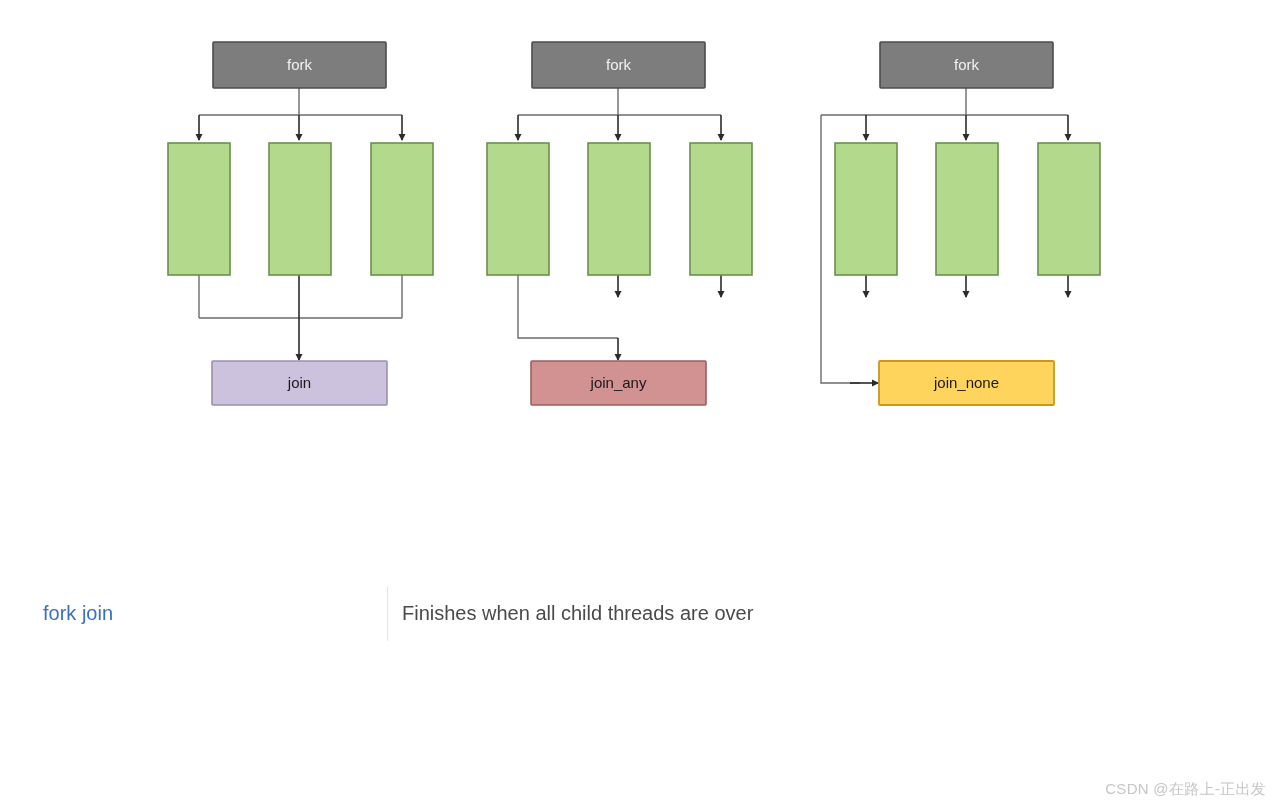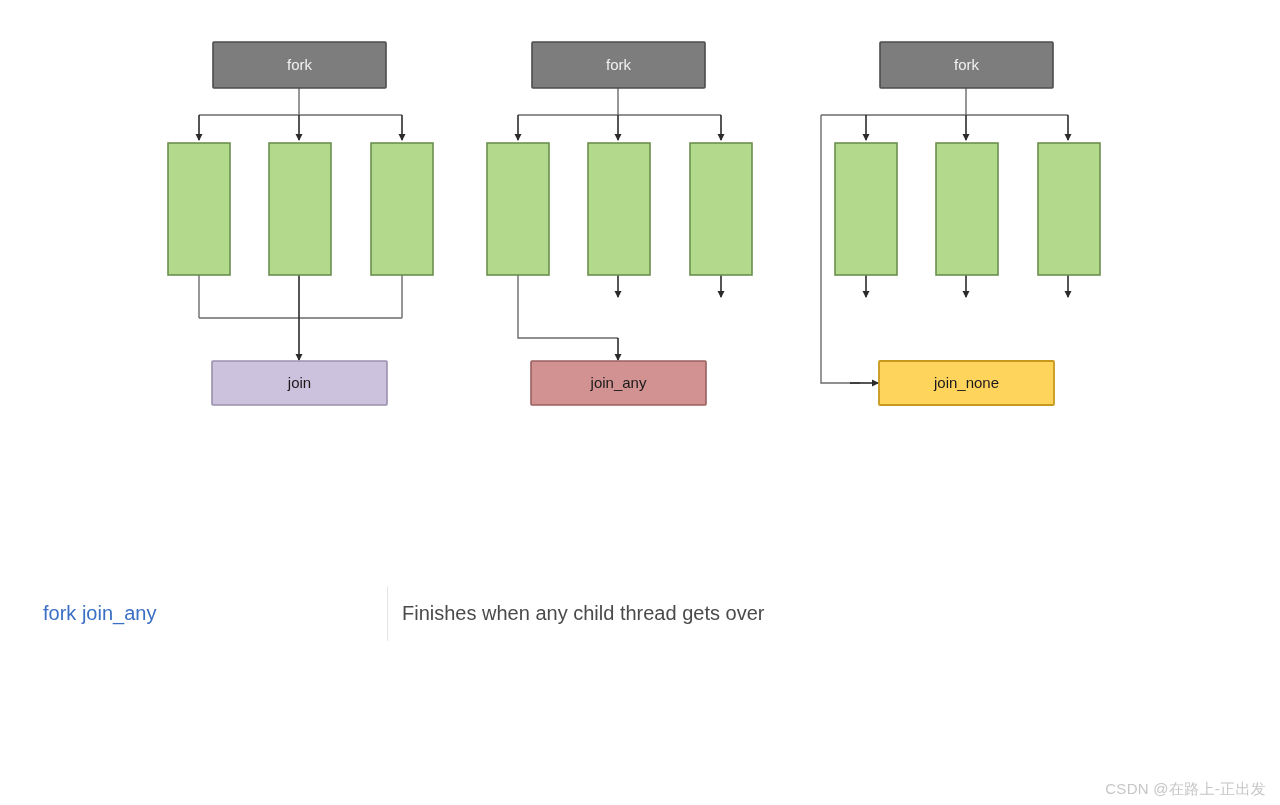--- a/index.html
+++ b/index.html
@@ -222,20 +222,20 @@
         <text class="node-label on-light" x="966.5" y="384">join_none</text>
       </g>
     </g>
   </svg>
 </div>
 
 <div id="legend-table-wrap">
   <table class="legend-table">
     <tbody>
       <tr>
-        <td class="term">fork join_any</td>
-        <td class="desc">Finishes when any child thread gets over</td>
+        <td class="term">fork join</td>
+        <td class="desc">Finishes when all child threads are over</td>
       </tr>
     </tbody>
   </table>
 </div>
 
 <div id="watermark">CSDN @在路上-正出发</div>
 
 </body></html>

